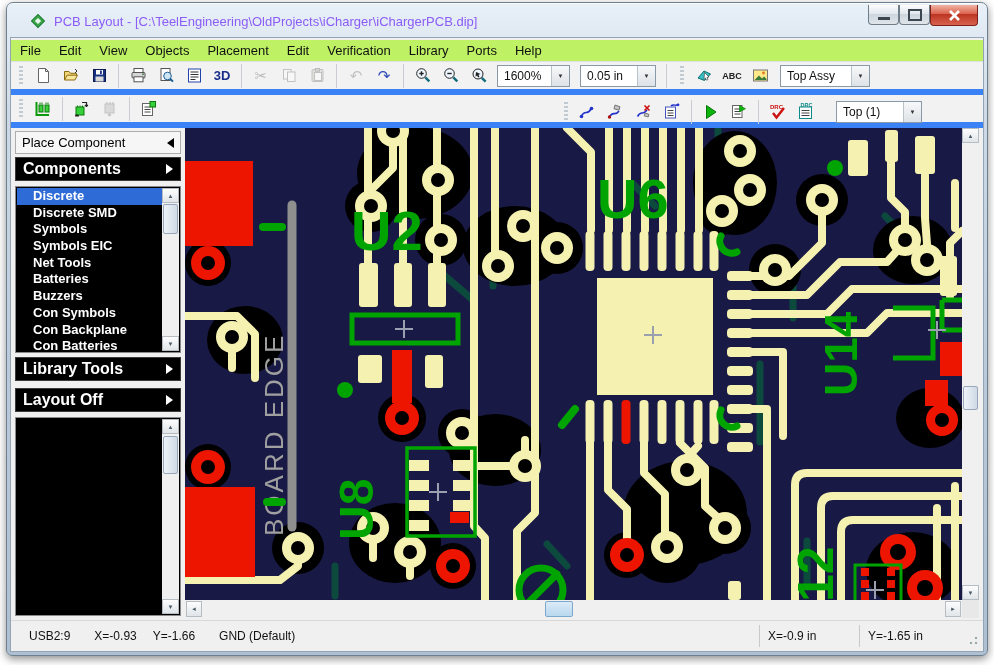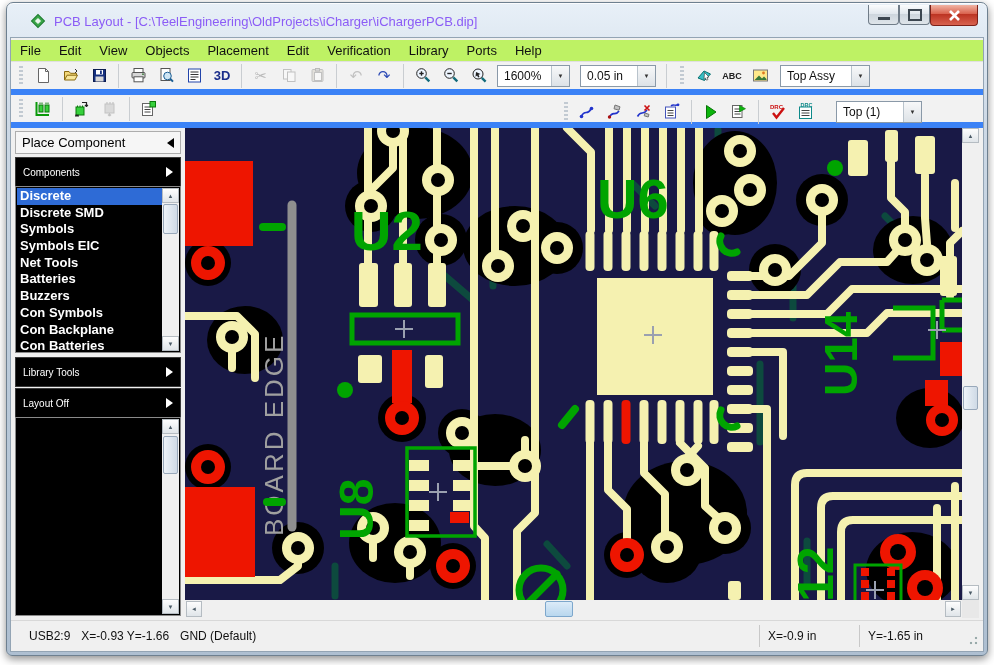--- a/index.html
+++ b/index.html
@@ -47,43 +47,43 @@
                display:flex;align-items:center;justify-content:center;font-size:6px;color:#333}
   .tb2-right{position:absolute;left:545px;top:0;height:33px;display:flex;align-items:center}
   
   .side{left:11px;top:128px;width:174px;height:490px;background:#f0f0f0}
   .phead{left:15px;top:131px;width:166px;height:23px;background:#f6f6f6;border:1px solid #adadad;
          box-sizing:border-box;display:flex;align-items:center;padding:0 6px;font-size:13px;color:#000}
   .tri-left{margin-left:auto;width:0;height:0;border-top:5px solid transparent;border-bottom:5px solid transparent;
             border-right:7px solid #000}
   .tri-right{margin-left:auto;width:0;height:0;border-top:5px solid transparent;border-bottom:5px solid transparent;
              border-left:7px solid #fff}
-  .secbar{width:166px;height:30px;background:#000;border:1px solid #3a3a3a;box-sizing:border-box;
-          display:flex;align-items:center;padding:0 7px;font-size:10px;font-weight:normal;color:#fff}
+  .secbar{width:166px;height:24px;background:#000;border:1px solid #3a3a3a;box-sizing:border-box;
+          display:flex;align-items:center;padding:0 7px;font-size:16px;font-weight:bold;color:#fff}
   .lb{background:#000;border:1px solid #8a8a8a;box-sizing:border-box;overflow:hidden}
   .lb .rows{position:absolute;left:1px;top:1px;right:18px;bottom:1px;overflow:hidden}
-  .lbrow{font-size:13px;font-weight:bold;color:#fff;padding-left:3px;white-space:nowrap}
+  .lbrow{font-size:13px;font-weight:bold;color:#fff;padding-left:16px;white-space:nowrap}
   .lbrow.sel{background:#2e6bd6}
   .vsb{position:absolute;top:1px;right:1px;bottom:1px;width:17px;background:#f0f0f0}
   .sbtn{position:absolute;left:0;width:17px;height:15px;background:linear-gradient(#fdfdfd,#e0e5e9);
         border:1px solid #b5bcc2;box-sizing:border-box;display:flex;align-items:center;justify-content:center;
         font-size:6px;color:#4a5a66}
   .sthumb{position:absolute;left:1px;width:15px;background:linear-gradient(90deg,#eef3f8,#cfdae6);
           border:1px solid #98a8ba;border-radius:2px;box-sizing:border-box}
   
   .cv-vsb{left:962px;top:128px;width:17px;height:472px;background:#f0f0f0}
   .cv-hsb{left:185px;top:600px;width:777px;height:18px;background:#f0f0f0}
   .hbtn{position:absolute;top:1px;width:16px;height:16px;background:linear-gradient(#fdfdfd,#e0e5e9);
         border:1px solid #b5bcc2;box-sizing:border-box;display:flex;align-items:center;justify-content:center;
         font-size:6px;color:#4a5a66}
   .corner{left:962px;top:600px;width:17px;height:18px;background:#e8e8e8}
   
   .status{left:11px;top:620px;width:972px;height:30px;background:#f0f0f0;border-top:1px solid #d8d8d8;
           display:flex;align-items:center;font-size:12px;color:#111;box-sizing:border-box}
-  .st-left{flex:1;padding-left:18px;display:flex;gap:11px;white-space:nowrap}
+  .st-left{flex:1;padding-left:18px;display:flex;gap:24px;white-space:nowrap}
   .st-div{width:1px;height:22px;background:#c8c8c8}
   .st-panel{width:99px;padding-left:8px;box-sizing:border-box}
   .st-panel2{width:106px;padding-left:8px;box-sizing:border-box}
   .gripdots{width:13px;height:13px;margin:8px 4px 0 0;
      background:
        radial-gradient(circle at 10px 10px,#9aa 1.2px,transparent 1.6px),
        radial-gradient(circle at 10px 5px,#9aa 1.2px,transparent 1.6px),
        radial-gradient(circle at 5px 10px,#9aa 1.2px,transparent 1.6px)}
 </style>
 </head>

